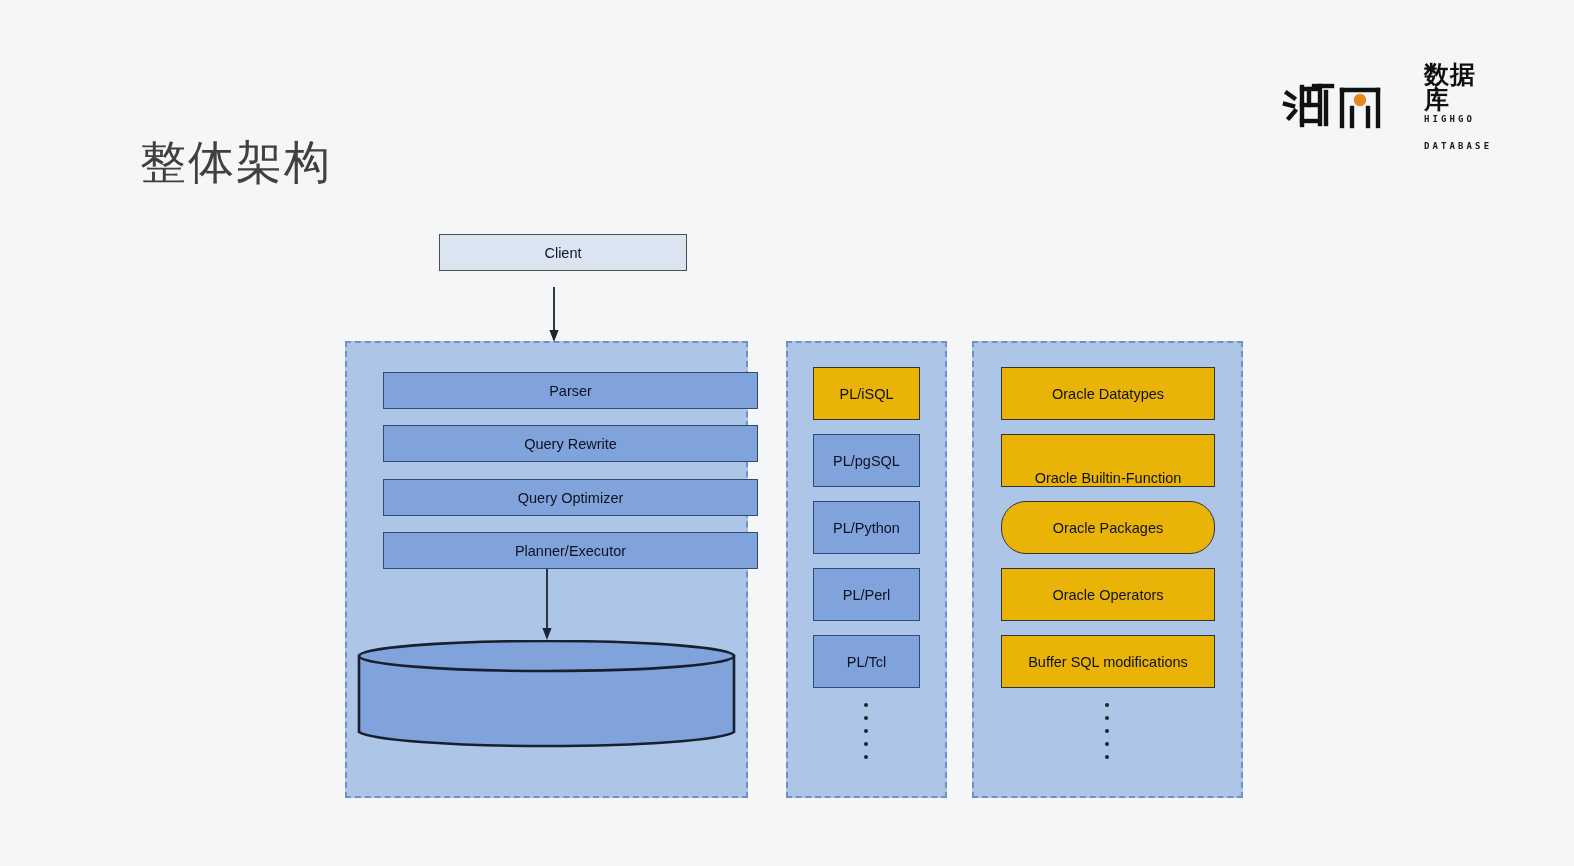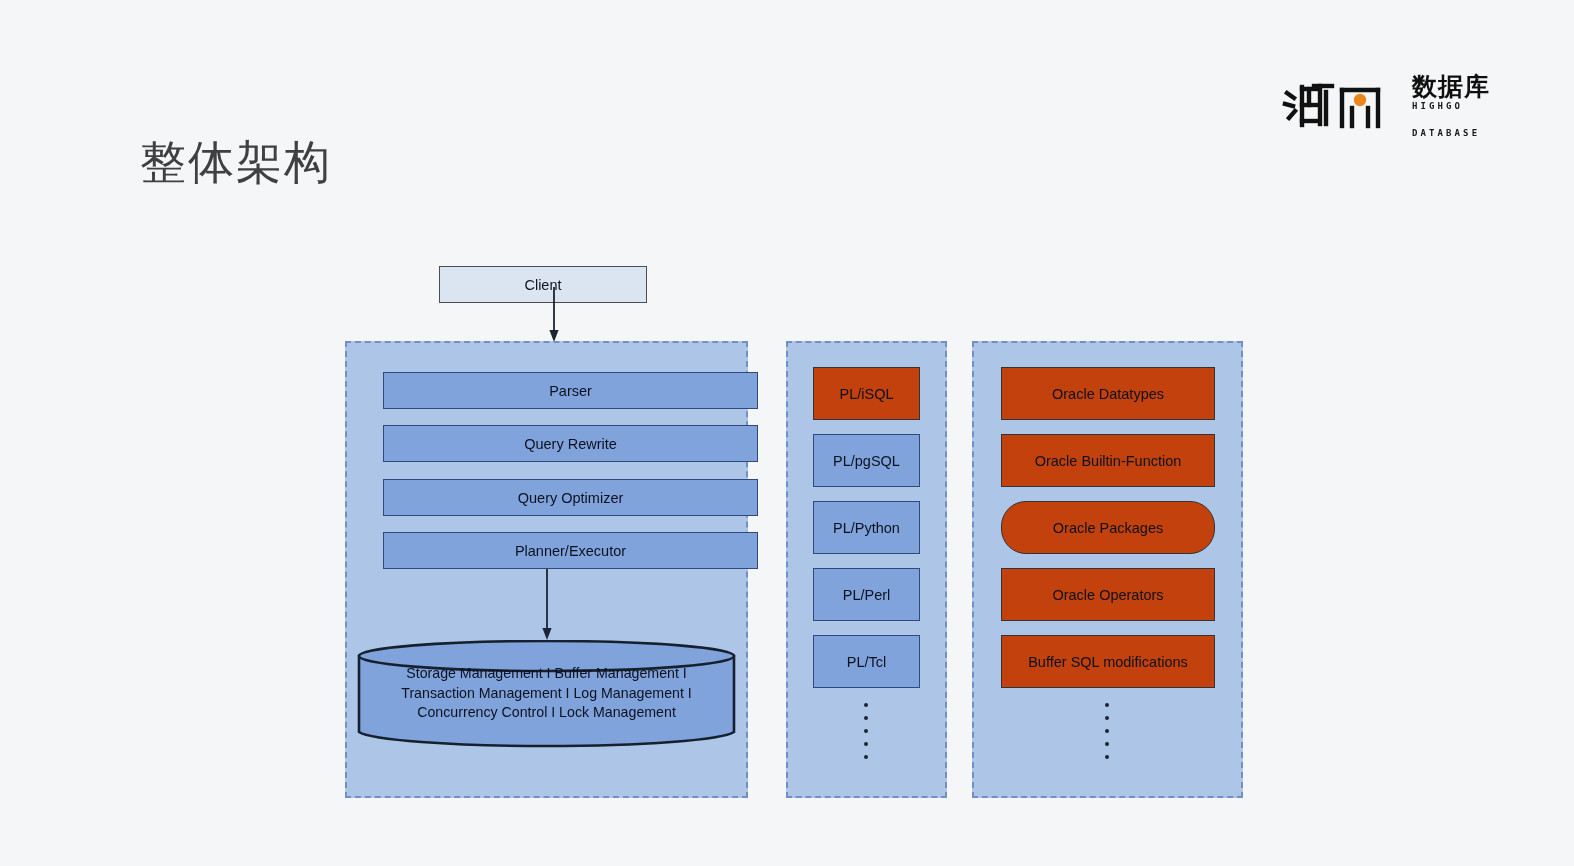--- a/index.html
+++ b/index.html
@@ -18,21 +18,21 @@
 
   
   #brand-logo {
     position: absolute;
     left: 1282px;
     top: 78px;
     width: 210px;
     height: 54px;
     display: flex;
     align-items: center;
-    gap: 12px;
+    gap: 24px;
   }
   #logo-mark {
     position: relative;
     width: 118px;
     height: 50px;
     flex: none;
   }
   #logo-mark svg { display: block; }
   #logo-words {
     display: flex;
@@ -68,22 +68,22 @@
     line-height: 1.2;
     color: #404040;
     letter-spacing: 2px;
     white-space: nowrap;
   }
 
   
   #client-box {
     position: absolute;
     left: 439px;
-    top: 266px;
-    width: 208px;
+    top: 234px;
+    width: 248px;
     height: 37px;
     box-sizing: border-box;
     background: #dbe5f1;
     border: 1.6px solid #4d4d4d;
     display: flex;
     align-items: center;
     justify-content: center;
     font-size: 14.5px;
     color: #10161f;
   }
@@ -114,21 +114,21 @@
     align-items: center;
     justify-content: center;
     text-align: center;
     color: #0d1220;
   }
   .node-blue {
     background: #81a3dc;
     border: 1.7px solid #2e4a7a;
   }
   .node-yellow {
-    background: #c2410c;
+    background: #eab308;
     border: 1.7px solid #333333;
   }
 
   
   .core-row {
     left: 359px;
     width: 375px;
     height: 37px;
     font-size: 14.5px;
     margin-left: 24px;
@@ -186,21 +186,21 @@
   #pl-node-4 { top: 635px; }
 
   
   .oracle-node {
     left: 1001px;
     width: 214px;
     height: 53px;
     font-size: 14.5px;
   }
   #oracle-node-0 { top: 367px; }
-  #oracle-node-1 { top: 434px; }
+  #oracle-node-1 { top: 434px; align-items: flex-end; }
   #oracle-node-2 { top: 501px; border-radius: 25px; }
   #oracle-node-3 { top: 568px; }
   #oracle-node-4 { top: 635px; }
 
   
   .vdots {
     position: absolute;
     display: flex;
     flex-direction: column;
     align-items: center;
@@ -289,23 +289,20 @@
     <line x1="7" y1="0" x2="7" y2="61" stroke="#1b2533" stroke-width="1.8"></line>
     <polygon points="7,71 2.4,59 11.6,59" fill="#1b2533"></polygon>
   </svg>
 </div>
 
 <div id="storage-cylinder">
   <svg width="379" height="108" viewBox="0 0 379 108" aria-hidden="true">
     <path d="M2 16 L2 92 A189 16 0 0 0 377 92 L377 16 Z" fill="#81a3dc" stroke="#16202e" stroke-width="2.6"></path>
     <ellipse cx="189.5" cy="16" rx="187.5" ry="15" fill="#81a3dc" stroke="#16202e" stroke-width="2.6"></ellipse>
   </svg>
-  <div id="storage-label">Storage Management I Buffer Management I
-Transaction Management I  Log Management I
-Concurrency Control I  Lock Management</div>
 </div>
 
 <div class="node node-yellow pl-node" id="pl-node-0">
   <span>PL/iSQL</span>
 </div>
 <div class="node node-blue pl-node" id="pl-node-1">
   <span>PL/pgSQL</span>
 </div>
 <div class="node node-blue pl-node" id="pl-node-2">
   <span>PL/Python</span>

